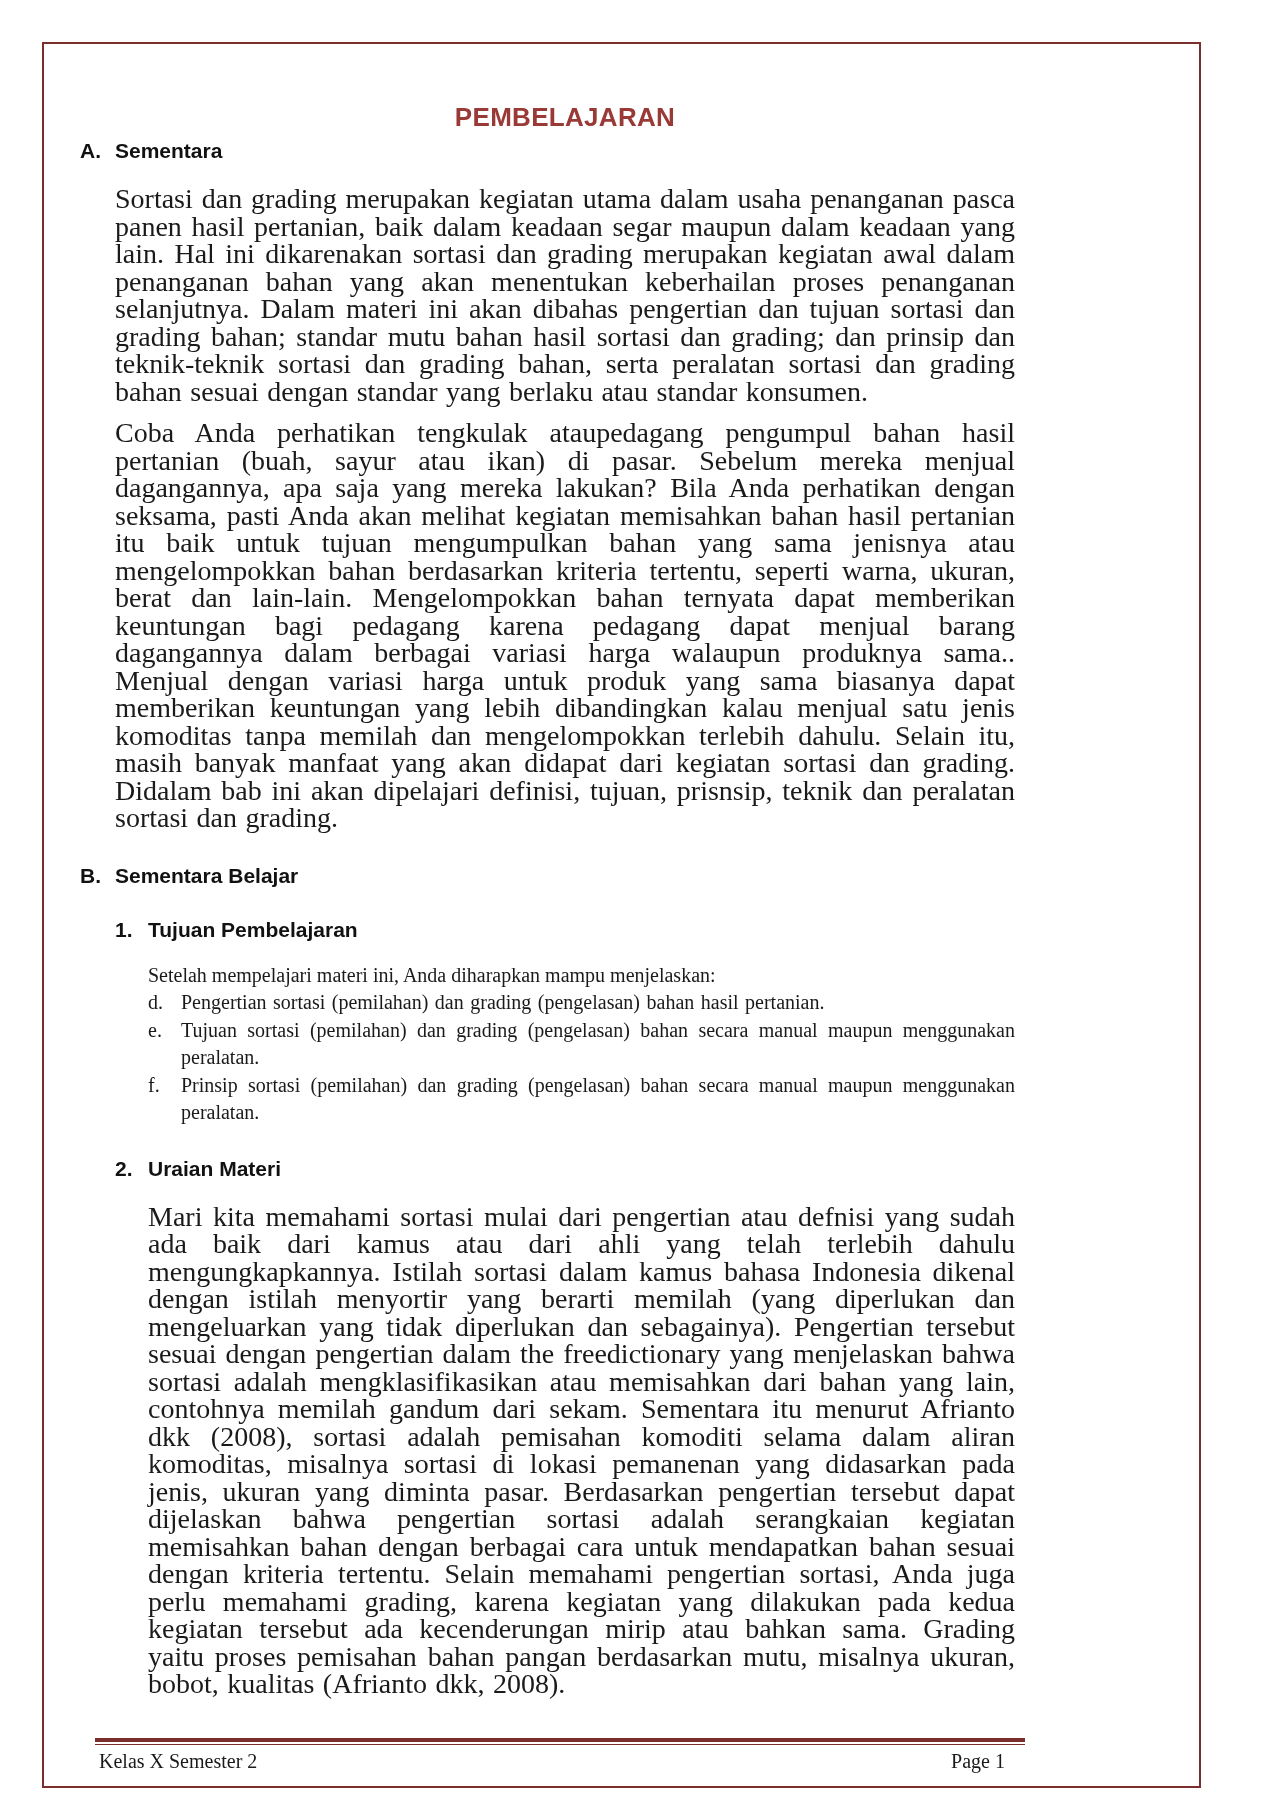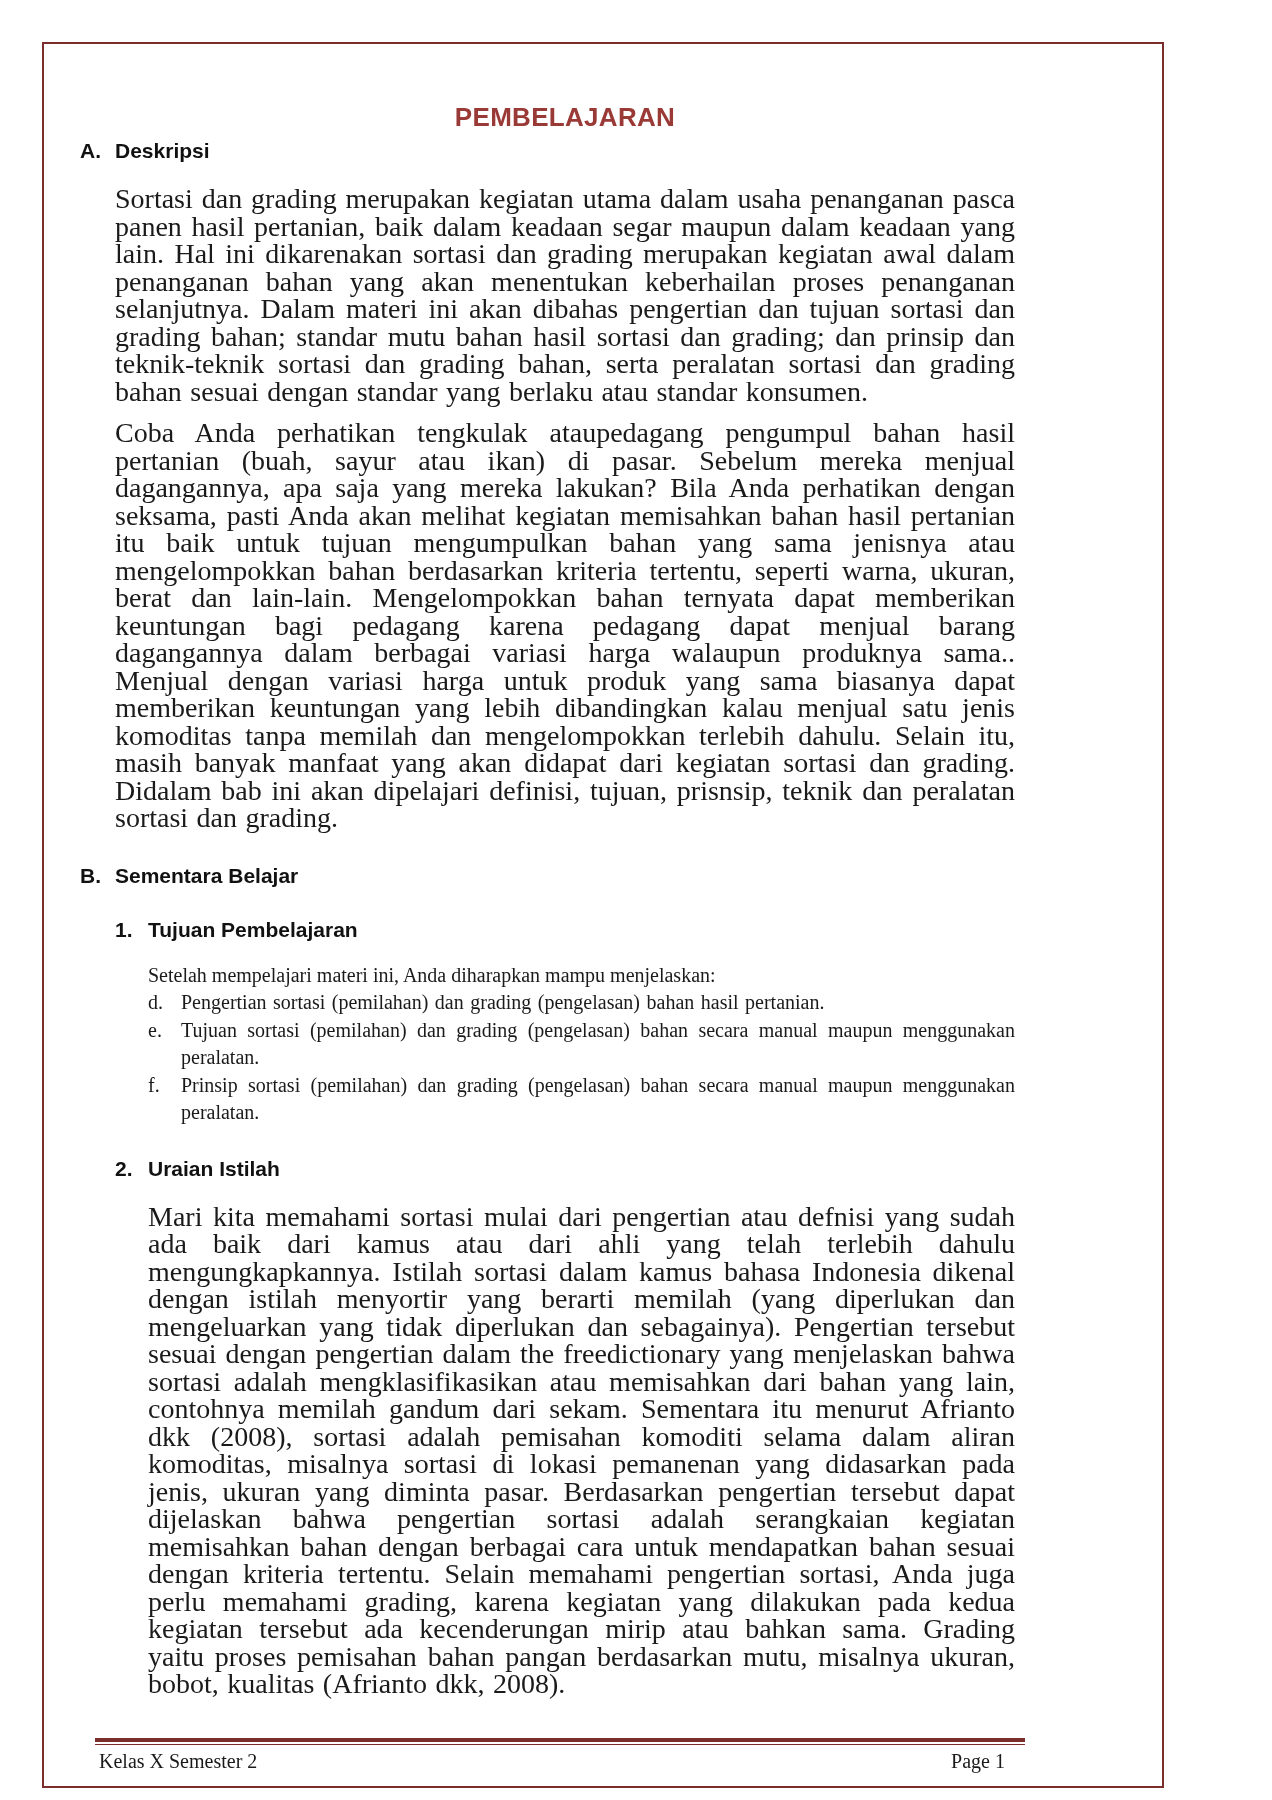--- a/index.html
+++ b/index.html
@@ -4,20 +4,21 @@
 <style>
   html, body { margin: 0; padding: 0; background: #ffffff; }
   .page {
     position: relative;
     width: 1206px;
     height: 1800px;
     background: #ffffff;
     overflow: hidden;
     font-family: "Liberation Serif", serif;
     color: #1a1a1a;
+    padding-left: 37px;
   }
   .frame {
     position: absolute;
     left: 42px; top: 42px; right: 42px; bottom: 12px;
     border: 2px solid #7a2f2d;
     pointer-events: none;
   }
   .content {
     position: absolute;
     left: 80px;
@@ -108,21 +109,21 @@
 
 <div class="page">
   <div class="frame"></div>
 
   <div class="content">
 
     <h1 class="title">PEMBELAJARAN</h1>
 
     <div class="heading1">
       <span class="h-label">A.</span>
-      <span class="h-text">Deskripsi</span>
+      <span class="h-text">Sementara</span>
     </div>
 
     <p class="body first">Sortasi dan grading merupakan kegiatan utama dalam usaha penanganan pasca panen hasil pertanian, baik dalam keadaan segar maupun dalam keadaan yang lain. Hal ini dikarenakan sortasi dan grading merupakan kegiatan awal dalam penanganan bahan yang akan menentukan keberhailan proses penanganan selanjutnya. Dalam materi ini akan dibahas pengertian dan tujuan sortasi dan grading bahan; standar mutu bahan hasil sortasi dan grading; dan prinsip dan teknik-teknik sortasi dan grading bahan, serta peralatan sortasi dan grading bahan sesuai dengan standar yang berlaku atau standar konsumen.</p>
     <p class="body">Coba Anda perhatikan tengkulak ataupedagang pengumpul bahan hasil pertanian (buah, sayur atau ikan) di pasar. Sebelum mereka menjual dagangannya, apa saja yang mereka lakukan? Bila Anda perhatikan dengan seksama, pasti Anda akan melihat kegiatan memisahkan bahan hasil pertanian itu baik untuk tujuan mengumpulkan bahan yang sama jenisnya atau mengelompokkan bahan berdasarkan kriteria tertentu, seperti warna, ukuran, berat dan lain-lain. Mengelompokkan bahan ternyata dapat memberikan keuntungan bagi pedagang karena pedagang dapat menjual barang dagangannya dalam berbagai variasi harga walaupun produknya sama.. Menjual dengan variasi harga untuk produk yang sama biasanya dapat memberikan keuntungan yang lebih dibandingkan kalau menjual satu jenis komoditas tanpa memilah dan mengelompokkan terlebih dahulu. Selain itu, masih banyak manfaat yang akan didapat dari kegiatan sortasi dan grading. Didalam bab ini akan dipelajari definisi, tujuan, prisnsip, teknik dan peralatan sortasi dan grading.</p>
 
     <div class="spacer-b"></div>
 
     <div class="heading1">
       <span class="h-label">B.</span>
       <span class="h-text">Sementara Belajar</span>
@@ -145,21 +146,21 @@
         <span class="li-text">Tujuan sortasi (pemilahan) dan grading (pengelasan) bahan secara manual maupun menggunakan peralatan.</span>
       </div>
       <div class="list-item">
         <span class="li-label">f.</span>
         <span class="li-text">Prinsip sortasi (pemilahan) dan grading (pengelasan) bahan secara manual maupun menggunakan peralatan.</span>
       </div>
     </div>
 
     <div class="heading2">
       <span class="h-label">2.</span>
-      <span class="h-text">Uraian Istilah</span>
+      <span class="h-text">Uraian Materi</span>
     </div>
 
     <p class="body sub first tight">Mari kita memahami sortasi mulai dari pengertian atau defnisi yang sudah ada baik dari kamus atau dari ahli yang telah terlebih dahulu mengungkapkannya. Istilah sortasi dalam kamus bahasa Indonesia dikenal dengan istilah menyortir yang berarti memilah (yang diperlukan dan mengeluarkan yang tidak diperlukan dan sebagainya). Pengertian tersebut sesuai dengan pengertian dalam the freedictionary yang menjelaskan bahwa sortasi adalah mengklasifikasikan atau memisahkan dari bahan yang lain, contohnya memilah gandum dari sekam. Sementara itu menurut Afrianto dkk (2008), sortasi adalah pemisahan komoditi selama dalam aliran komoditas, misalnya sortasi di lokasi pemanenan yang didasarkan pada jenis, ukuran yang diminta pasar. Berdasarkan pengertian tersebut dapat dijelaskan bahwa pengertian sortasi adalah serangkaian kegiatan memisahkan bahan dengan berbagai cara untuk mendapatkan bahan sesuai dengan kriteria tertentu. Selain memahami pengertian sortasi, Anda juga perlu memahami grading, karena kegiatan yang dilakukan pada kedua kegiatan tersebut ada kecenderungan mirip atau bahkan sama.  Grading yaitu proses pemisahan bahan pangan berdasarkan mutu, misalnya ukuran, bobot, kualitas (Afrianto dkk, 2008).</p>
 
   </div>
 
   <div class="footer">
     <div class="footer-rule"></div>
     <div class="footer-row">
       <span>Kelas X Semester 2</span>

